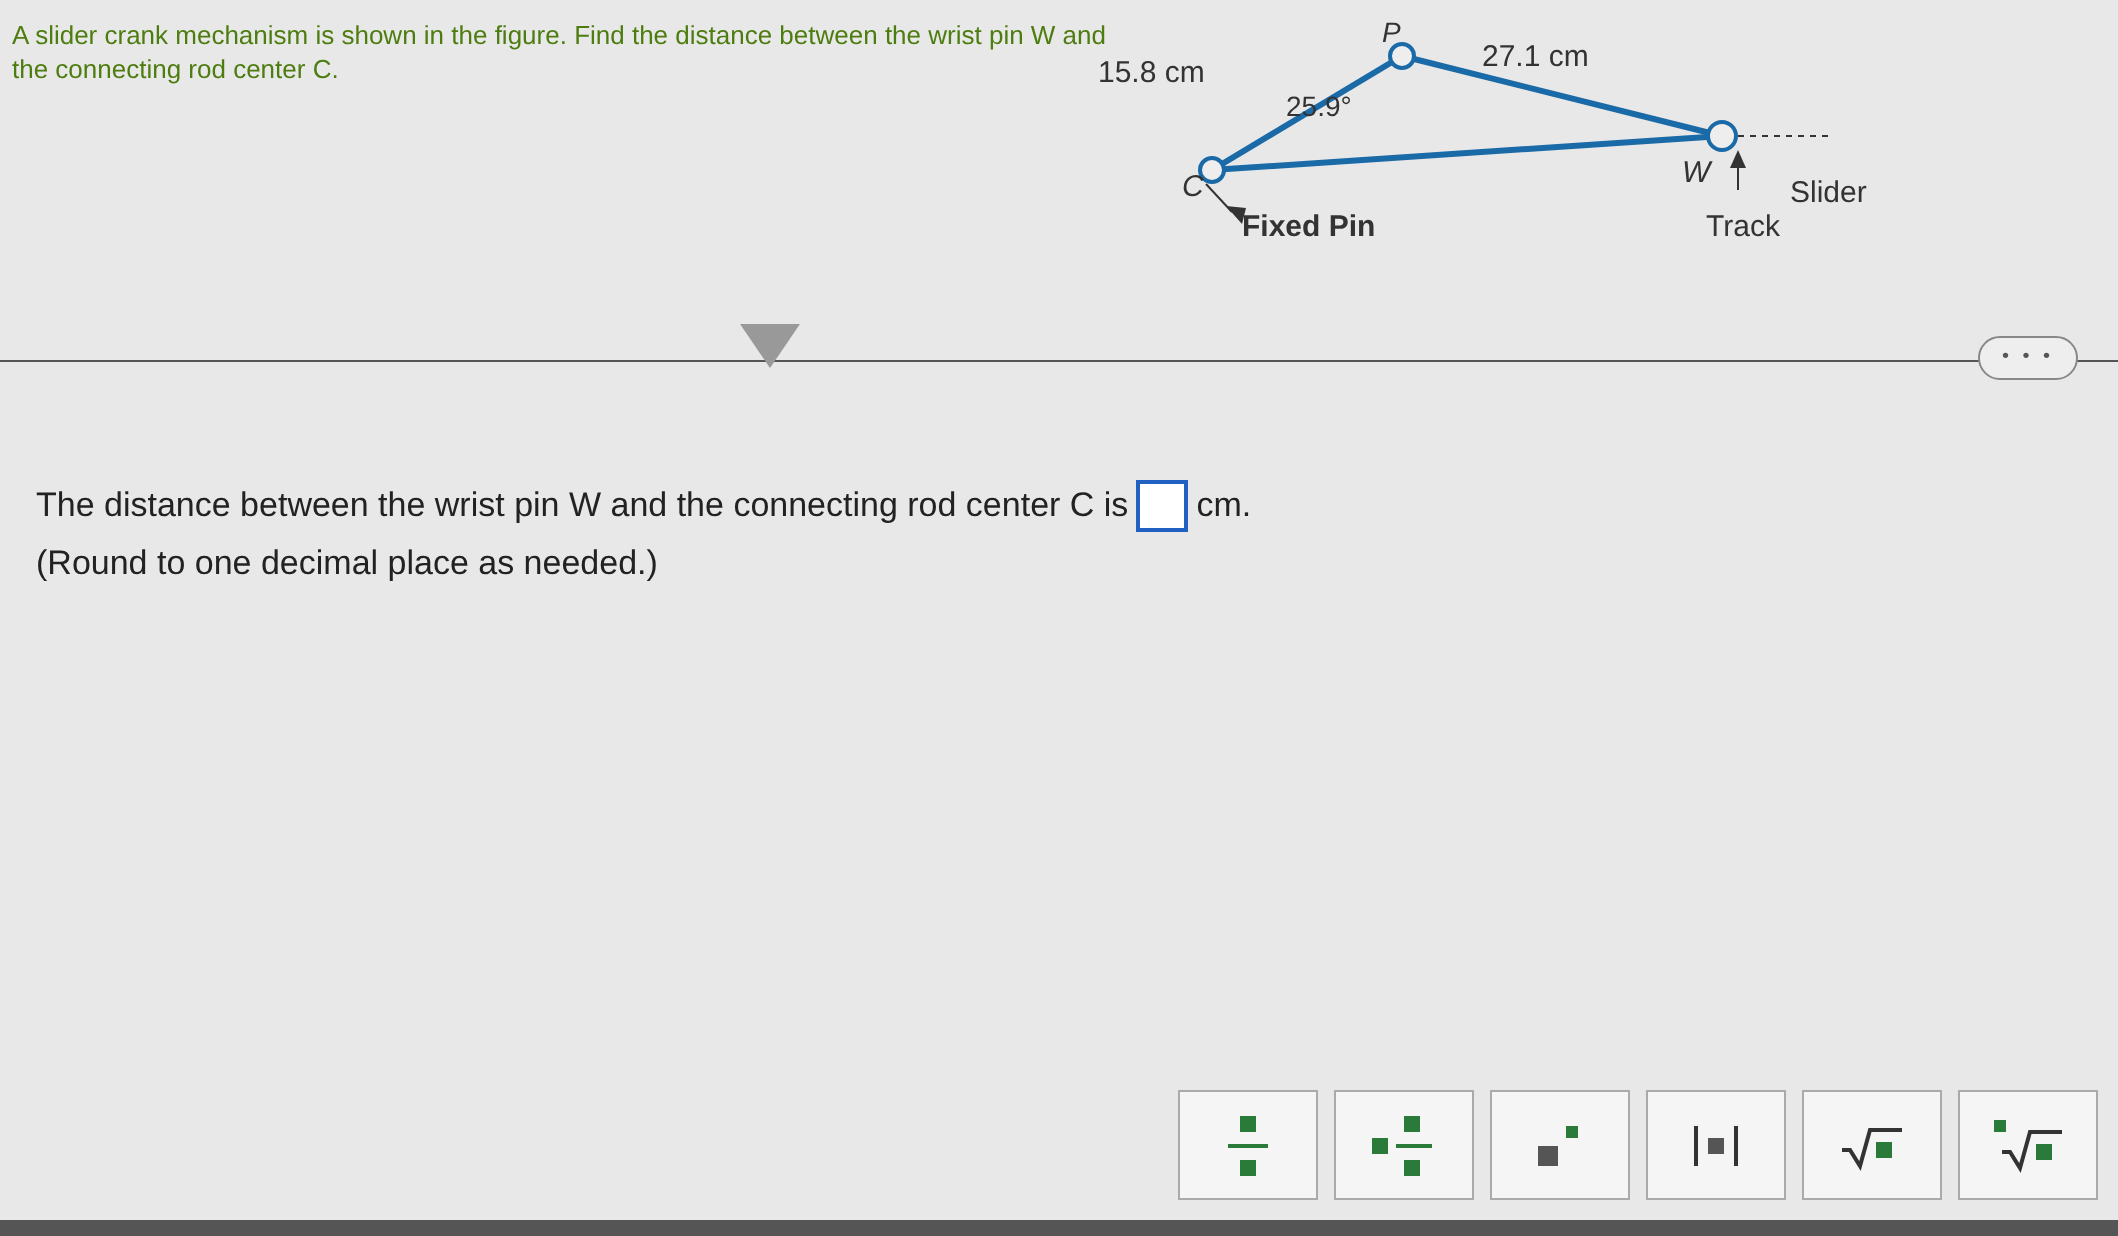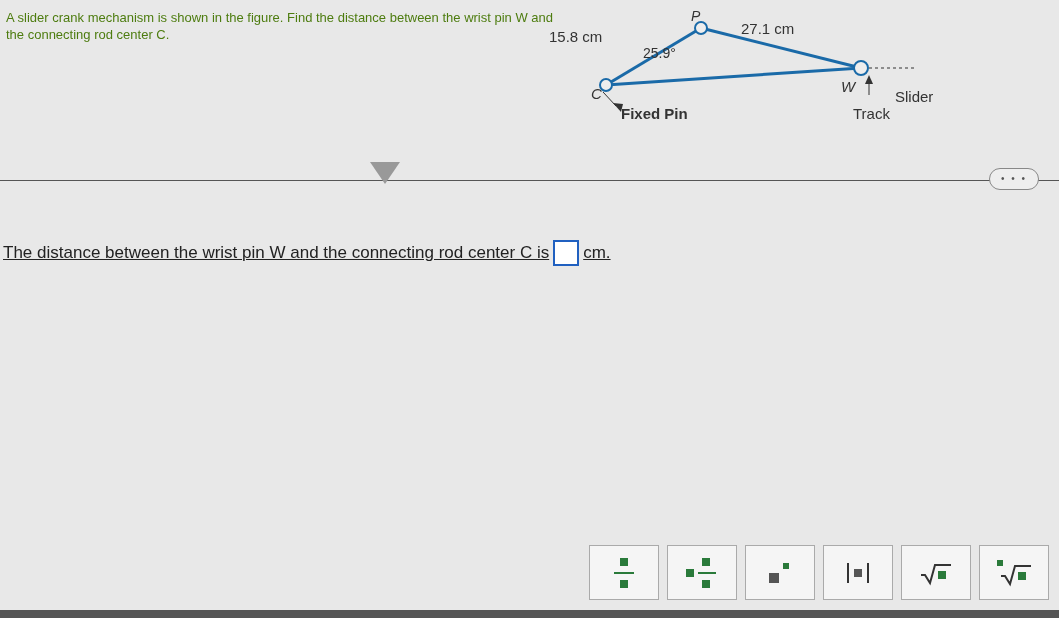--- a/index.html
+++ b/index.html
@@ -75,24 +75,23 @@
       border: 1px solid #888;
       border-radius: 11px;
       background: #eee;
       display: flex;
       align-items: center;
       justify-content: center;
       cursor: pointer;
     }
     .more-dots { letter-spacing: 2px; color: #555; font-size:10px; line-height:1;}
     .answer-area {
-      padding: 30px 0 0 3px;
+      padding: 30px 0 0 18px;
       font-size: 17px;
       color: #222;
-      text-decoration: underline;
     }
     .answer-line {
       display: flex;
       align-items: center;
       flex-wrap: wrap;
       gap: 4px;
     }
     .answer-input {
       width: 26px;
       height: 26px;
@@ -173,20 +172,21 @@
     <span class="more-dots">• • •</span>
   </div>
 </div>
 
 <div class="answer-area">
   <div class="answer-line">
     <span>The distance between the wrist pin W and the connecting rod center C is</span>
     <input class="answer-input" type="text" value="" style="">
     <span>cm.</span>
   </div>
+  <div class="round-note">(Round to one decimal place as needed.)</div>
 </div>
 
 <div class="tool-palette">
   <div class="tool-btn">
     <svg width="24" height="34">
       <rect x="8" y="2" width="8" height="8" fill="#2a7a3a"></rect>
       <line x1="2" y1="17" x2="22" y2="17" stroke="#2a7a3a" stroke-width="2"></line>
       <rect x="8" y="24" width="8" height="8" fill="#2a7a3a"></rect>
     </svg>
   </div>

